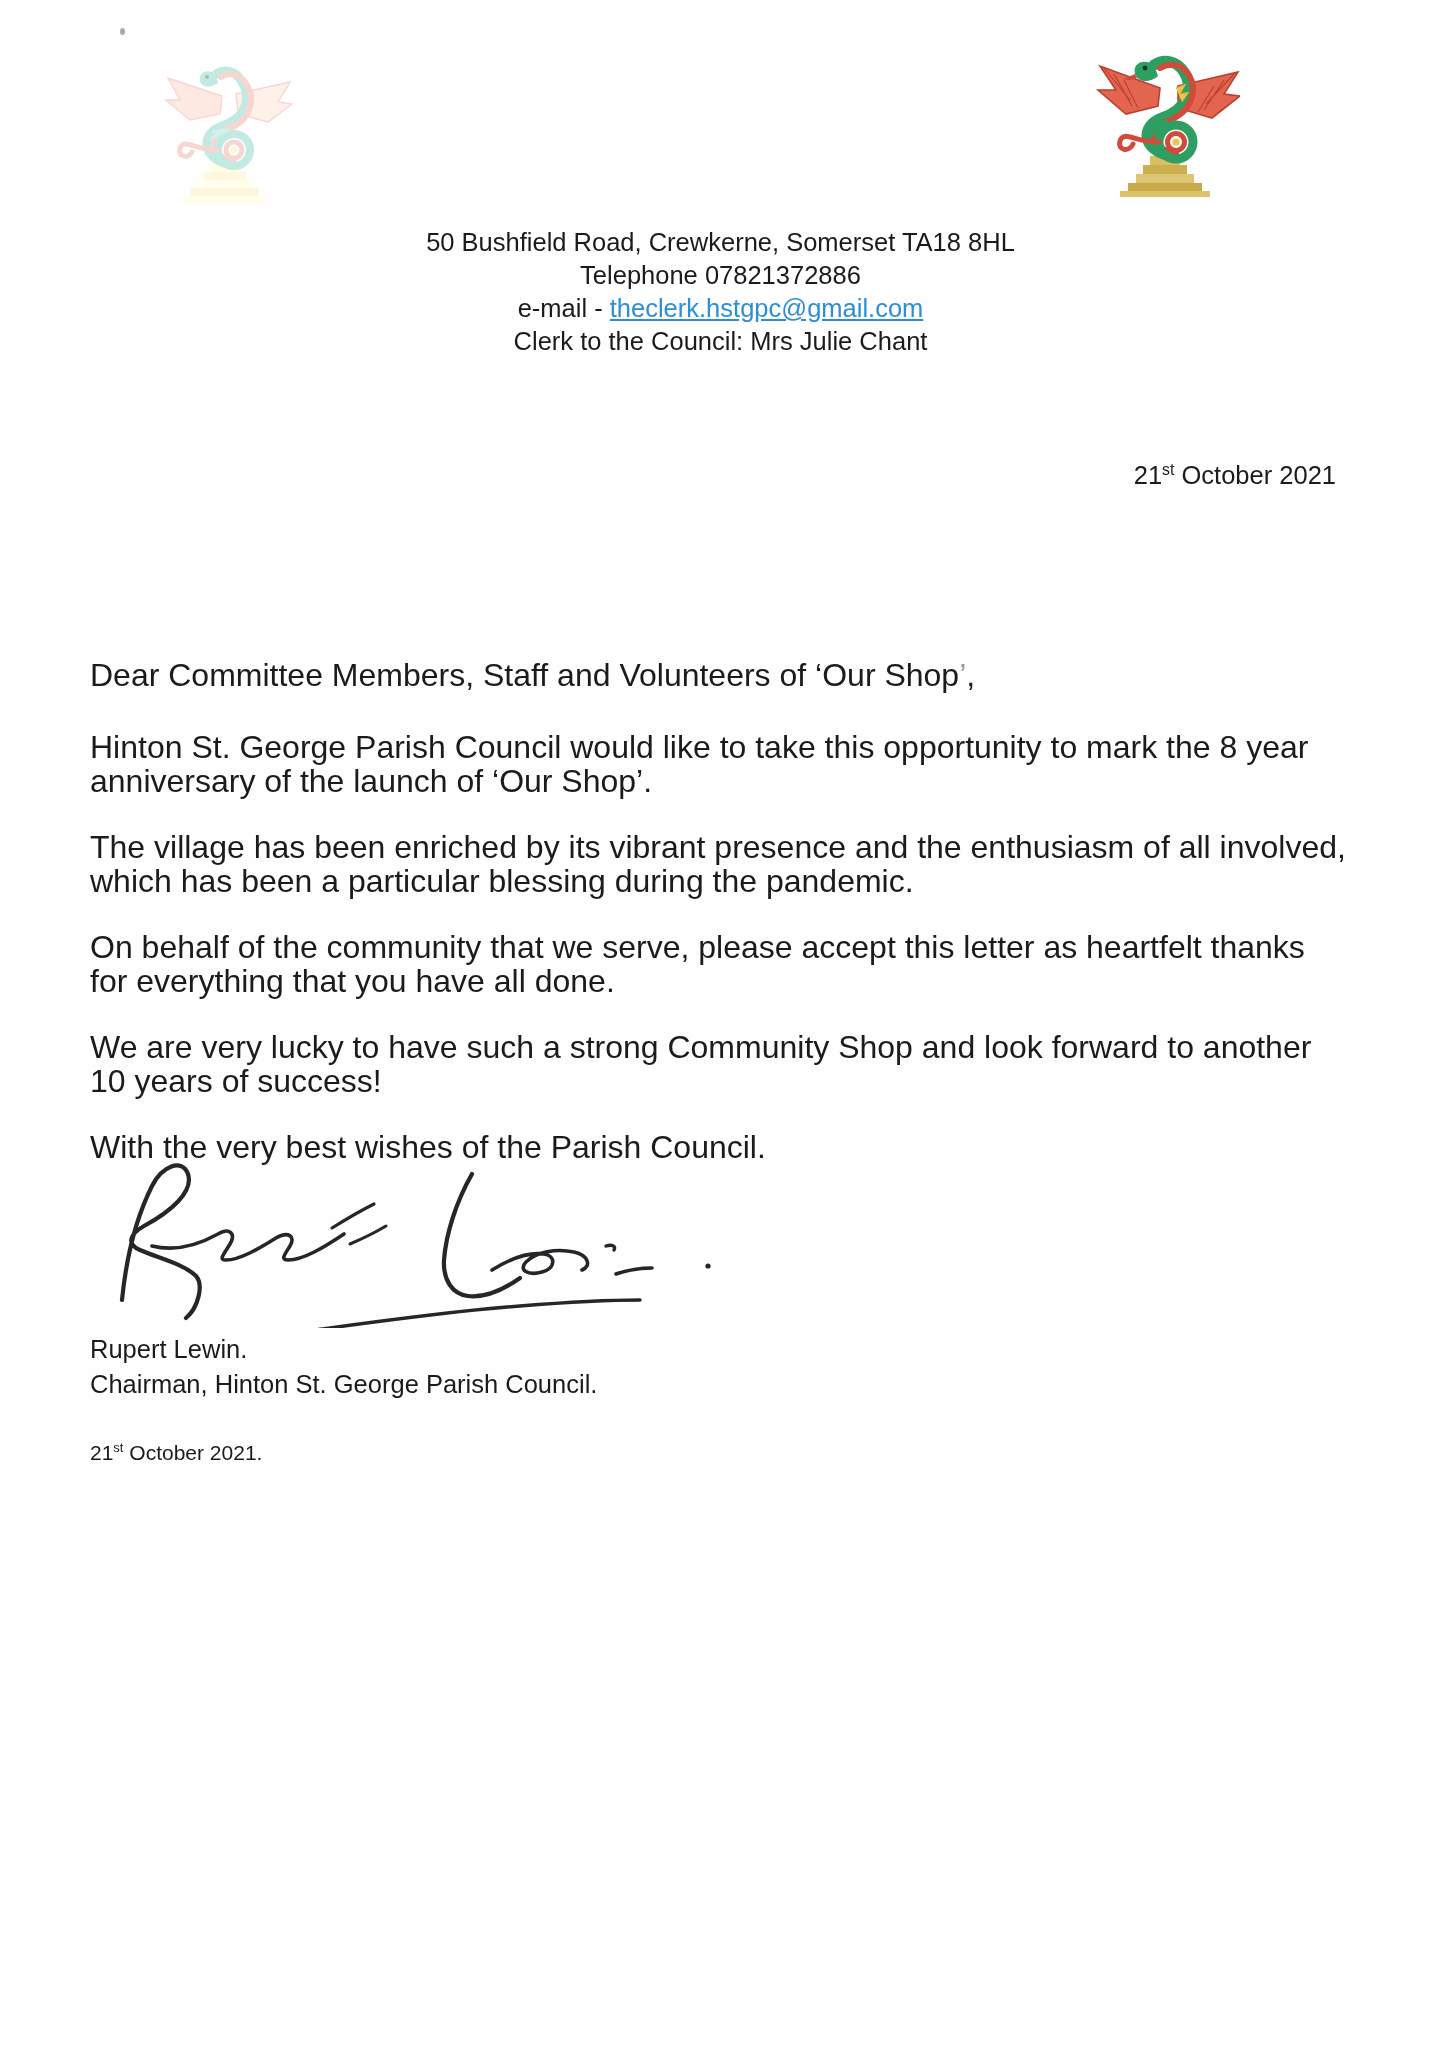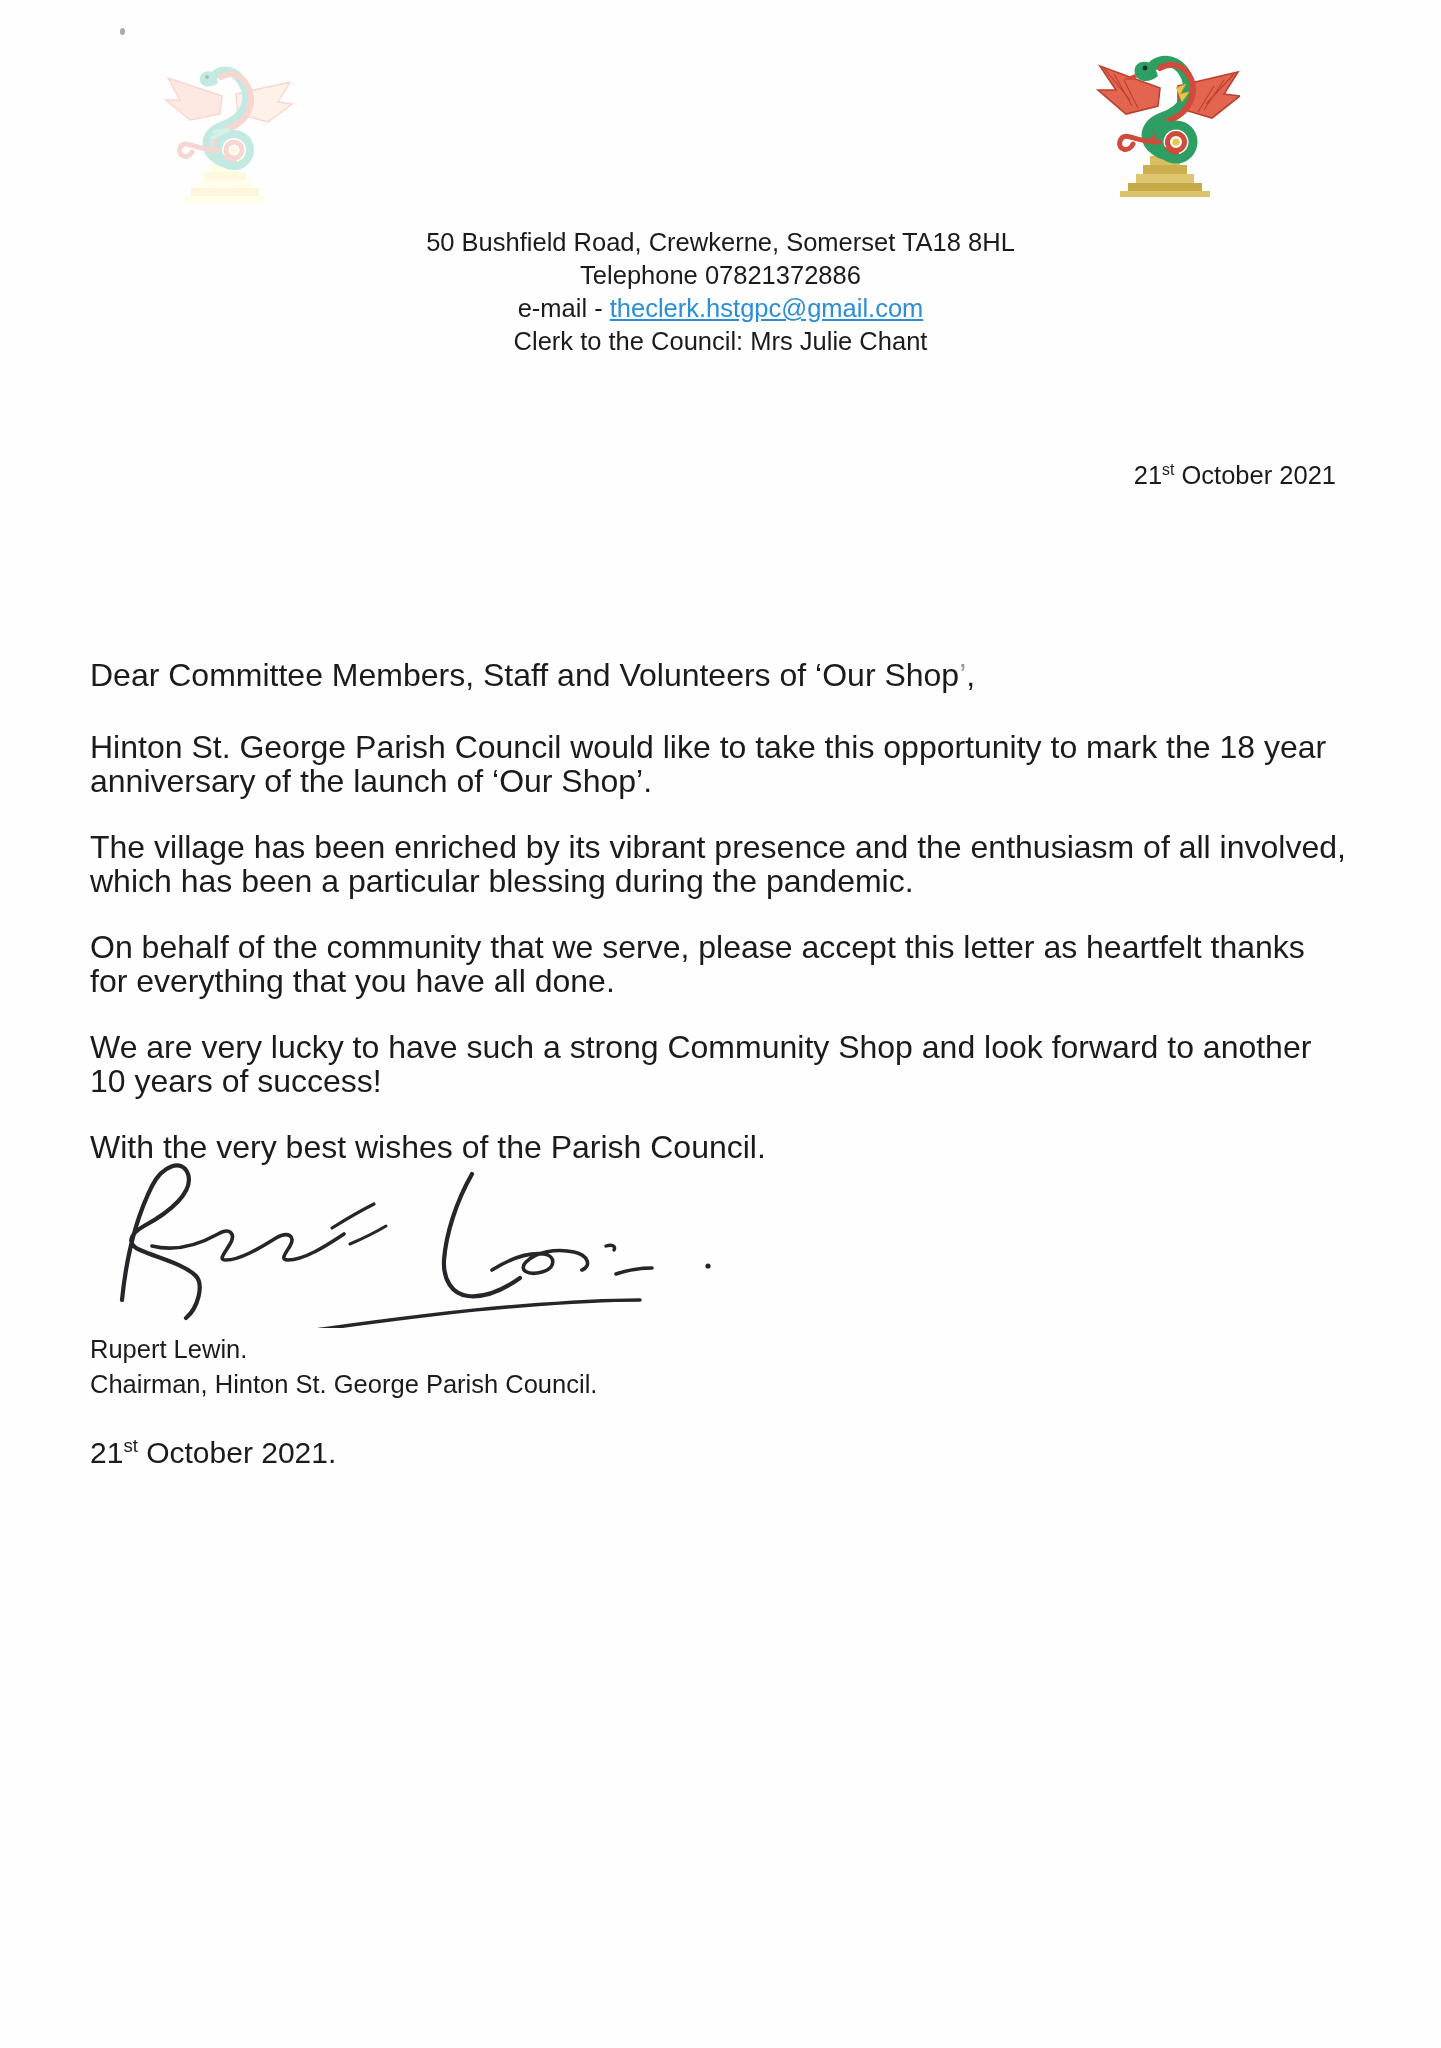--- a/index.html
+++ b/index.html
@@ -138,21 +138,21 @@
     top: 1332px;
     width: 900px;
     font-size: 25.5px;
     line-height: 35px;
   }
 
   .final-date {
     position: absolute;
     left: 90px;
     top: 1437px;
-    font-size: 30px;
+    font-size: 21px;
     line-height: 32px;
   }
 </style>
 </head>
 <body>
 
 <div class="page">
 
   <div class="scan-speck"></div>
 
@@ -236,21 +236,21 @@
   <div class="date-right">
     <span>21</span><sup class="ord">st</sup><span> October 2021</span>
   </div>
 
   <div class="body-block">
 
     <p class="para salutation">
       <span>Dear Committee Members, Staff and Volunteers of ‘Our Shop</span><span class="faint-quote">’</span><span>,</span>
     </p>
 
-    <p class="para">Hinton St. George Parish Council would like to take this opportunity to mark the 18 year anniversary of the launch of ‘Our Shop’.</p>
+    <p class="para">Hinton St. George Parish Council would like to take this opportunity to mark the 8 year anniversary of the launch of ‘Our Shop’.</p>
     <p class="para">The village has been enriched by its vibrant presence and the enthusiasm of all involved, which has been a particular blessing during the pandemic.</p>
     <p class="para">On behalf of the community that we serve, please accept this letter as heartfelt thanks for everything that you have all done.</p>
     <p class="para">We are very lucky to have such a strong Community Shop and look forward to another 10 years of success!</p>
 
     <p class="para closing">With the very best wishes of the Parish Council.</p>
   </div>
 
   <div class="signature">
     <svg viewBox="0 0 720 180" width="720" height="180" aria-hidden="true">
       <g fill="none" stroke="#26262a" stroke-linecap="round" stroke-linejoin="round">

